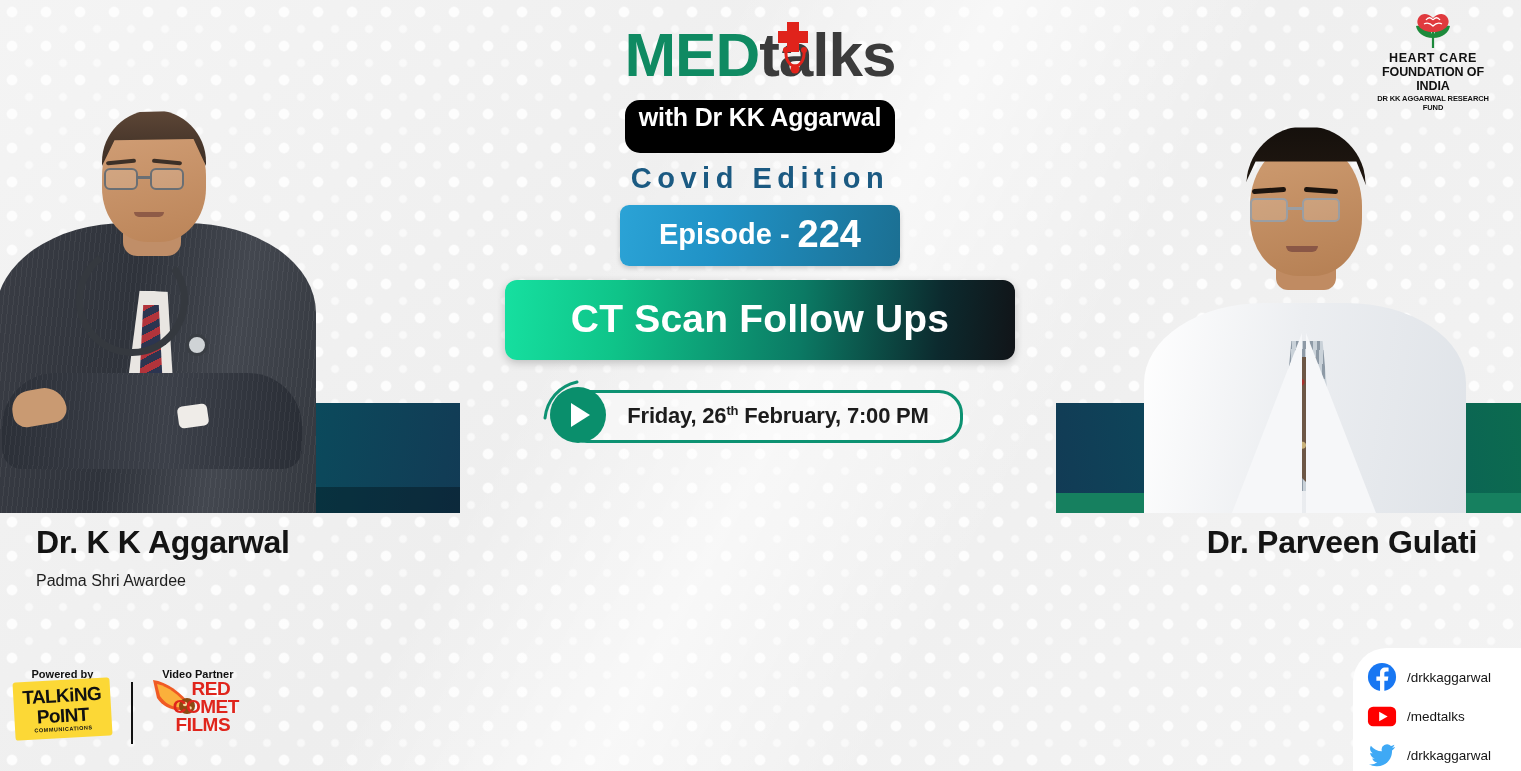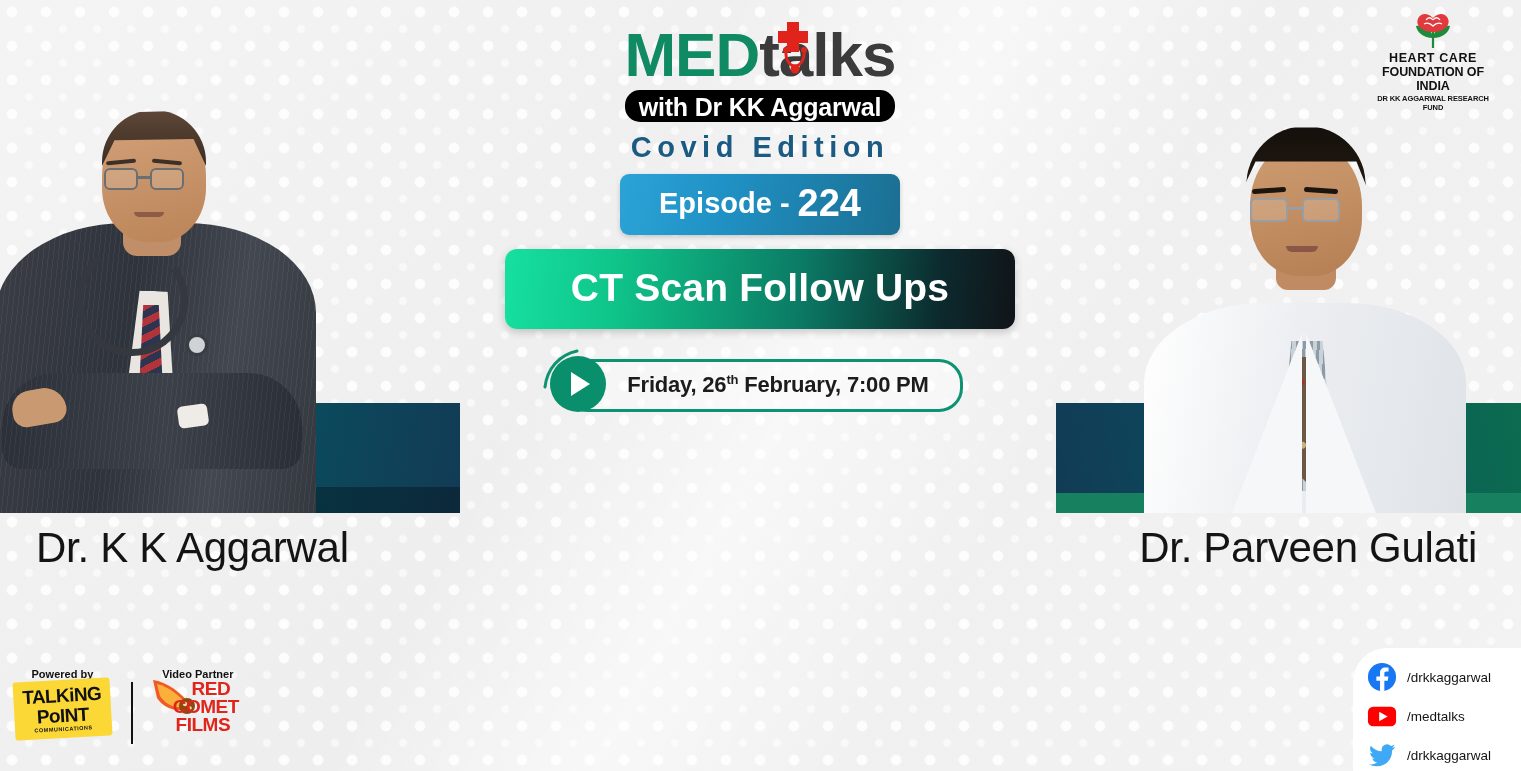--- a/index.html
+++ b/index.html
@@ -173,22 +173,22 @@
     font-size:62px; font-weight:bold; line-height:1; letter-spacing:-1px;
     position:relative; display:inline-block;
   }
   #medtalks-wordmark .med { color:#0f8a62; }
   #medtalks-wordmark .talks { color:#3b3b3b; }
 
   #steth-cross-icon { position:absolute; left:149px; top:-4px; width:44px; height:54px; }
 
   #with-host-bar {
     display:inline-block; background:#000; color:#fff;
-    font-size:25px; font-weight:bold; padding:3px 14px 0;
-    margin-top:4px; letter-spacing:-.2px;border-radius:15px;
+    font-size:25px; font-weight:bold; padding:3px 14px 21px;
+    margin-top:14px; letter-spacing:-.2px;border-radius:15px;
   }
 
   #covid-edition {
     color:#1b5a82; font-size:29px; font-weight:bold;
     letter-spacing:5.5px; margin-top:9px;
   }
 
   #episode-badge {
     display:inline-block; margin-top:10px;
     background:linear-gradient(100deg,#2ba3d6 0%,#2092c6 35%,#1b6f92 100%);
@@ -224,21 +224,21 @@
   }
   #date-text {
     width:100%; text-align:center; padding-left:30px;
     font-size:22px; font-weight:bold; color:#1c1c1c; letter-spacing:-.2px;
   }
   #date-text sup { font-size:13px; }
 
   
   #left-speaker  { position:absolute; left:36px; top:524px; text-align:left; }
   #right-speaker { position:absolute; right:44px; top:524px; text-align:right; }
-  .sp-name { font-size:42px; font-weight:normal; color:#141414; letter-spacing:-.3px; }
+  .sp-name { font-size:32px; font-weight:bold; color:#141414; letter-spacing:-.3px; }
   .sp-role { font-size:16px; color:#1e1e1e; margin-top:8px; line-height:1.55; font-weight:500; }
 
   
   #ijcp-logo { position:absolute; left:18px; top:20px; }
   #ijcp-mark { font-size:52px; font-weight:bold; color:#e2231a; letter-spacing:-3px; line-height:1; }
   #ijcp-tagline {
     font-size:10.5px; font-weight:bold; color:#111; margin-top:3px;
     border-bottom:2px solid #111; padding-bottom:2px; display:inline-block; letter-spacing:-.1px;
   }
 
@@ -437,20 +437,21 @@
         </div>
         <div id="date-text">
           <span>Friday, 26</span><sup>th</sup><span> February, 7:00 PM</span>
         </div>
       </div>
     </div>
   </div>
 
   <div id="left-speaker">
     <div class="sp-name">Dr. K K Aggarwal</div>
+    <div class="sp-role">Padma Shri Awardee</div>
   </div>
 
   <div id="right-speaker">
     <div class="sp-name">Dr. Parveen Gulati</div>
   </div>
 
   <div id="partners">
     <div class="partner-col">
       <div class="partner-label">Powered by</div>
       <div id="talking-point-logo">

